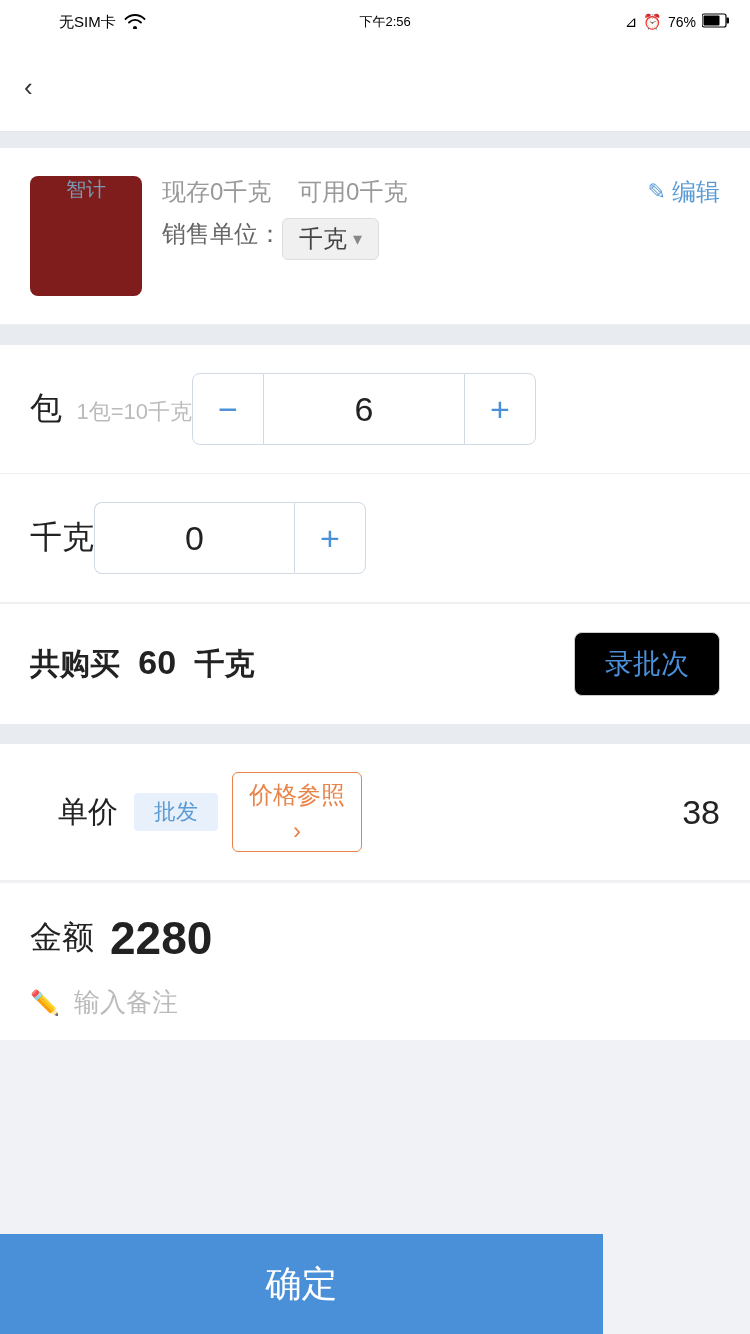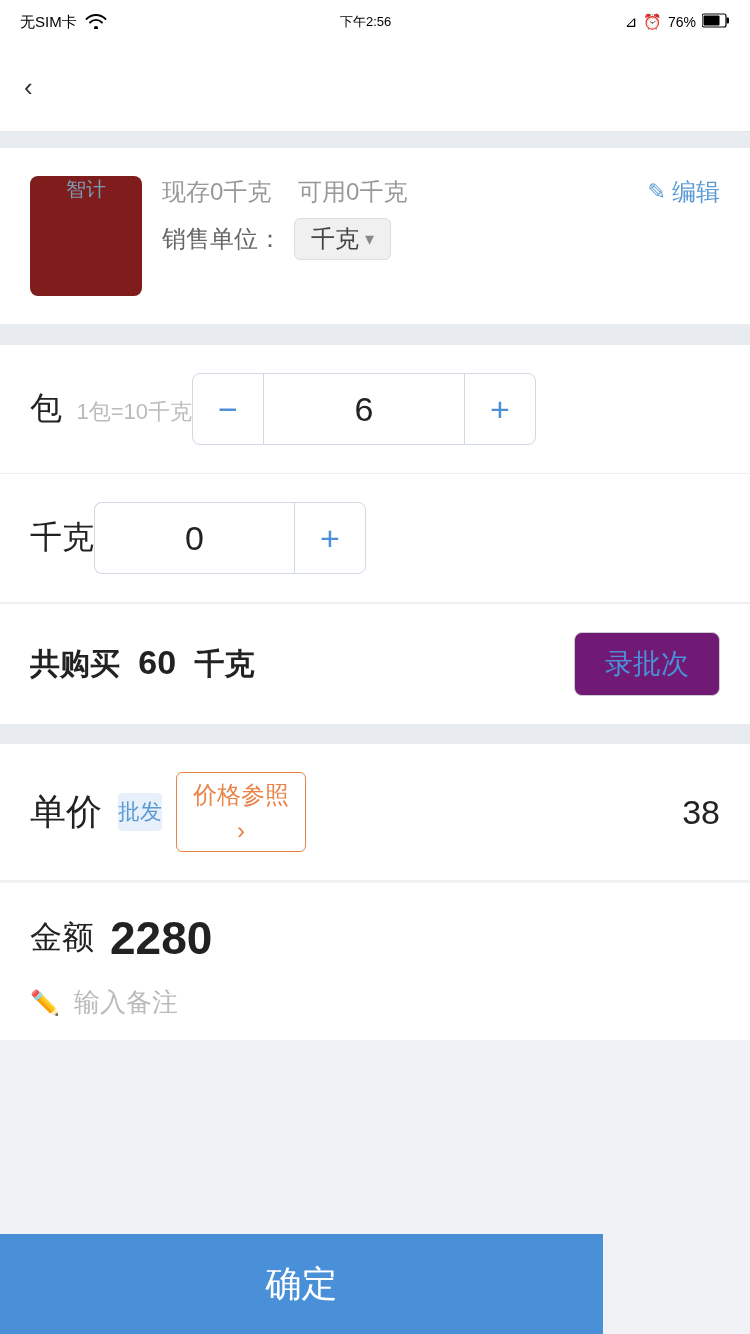--- a/index.html
+++ b/index.html
@@ -18,21 +18,21 @@
       width: 750px;
       height: 44px;
       background: #fff;
       display: flex;
       align-items: center;
       justify-content: space-between;
       padding: 0 20px;
       font-size: 15px;
       color: #000;
     }
-    .status-left { display: flex; align-items: center; gap: 8px; }
+    .status-left { display: flex; align-items: center; gap: 8px; margin-left: 39px; }
     .status-center { font-size: 13px; font-weight: 500; }
     .status-right { display: flex; align-items: center; gap: 6px; font-size: 14px; }
 
     
     .nav-bar {
       width: 750px;
       height: 88px;
       background: #fff;
       display: flex;
       align-items: center;
@@ -88,22 +88,21 @@
       font-weight: 500;
       margin-bottom: 12px;
     }
     .product-stock {
       font-size: 24px;
       color: #999;
       margin-bottom: 10px;
     }
     .product-unit-row {
       display: flex;
-      align-items: center;
-      gap: 12px;
+      align-items: flex-start;
       font-size: 24px;
       color: #666;
     }
     .unit-badge {
       background: #f0f0f0;
       border: 1px solid #ddd;
       border-radius: 6px;
       padding: 4px 16px;
       font-size: 24px;
       color: #444;
@@ -202,45 +201,46 @@
     }
     .total-text span {
       font-weight: 700;
     }
     .batch-btn {
       border: 1px solid #ccc;
       border-radius: 8px;
       padding: 12px 30px;
       font-size: 28px;
       color: #4a90d9;
-      background: #701a75;
+      background: #000000;
       cursor: pointer;
     }
 
     
     .price-section {
       background: #fff;
       margin-top: 0;
     }
     .price-row {
       padding: 28px 30px;
       display: flex;
       align-items: center;
       border-bottom: 1px solid #f0f0f0;
     }
     .price-label {
-      font-size: 36px;
+      font-size: 30px;
       color: #222;
       margin-right: 16px;
+      margin-left: 28px;
     }
     .price-tag {
       background: #e8f0fb;
       color: #5b9bd5;
       font-size: 22px;
-      padding: 4px 0;
+      padding: 4px 20px;
       border-radius: 4px;
       margin-right: 14px;
     }
     .price-ref-btn {
       border: 1.5px solid #e8834a;
       border-radius: 6px;
       padding: 6px 16px;
       font-size: 24px;
       color: #e8834a;
       background: #fff;

